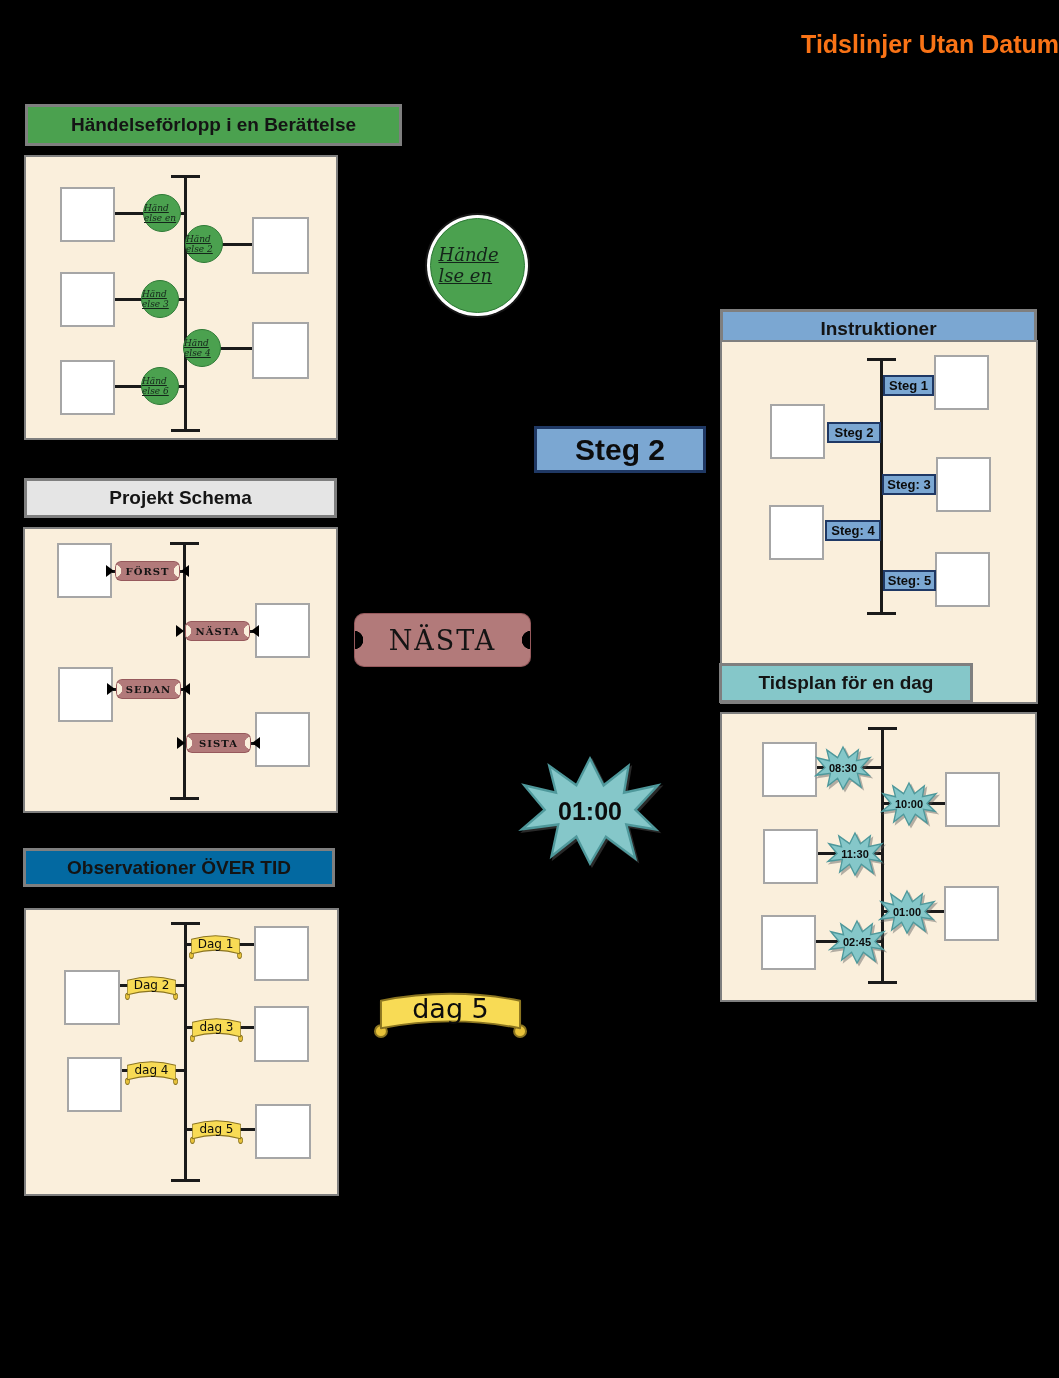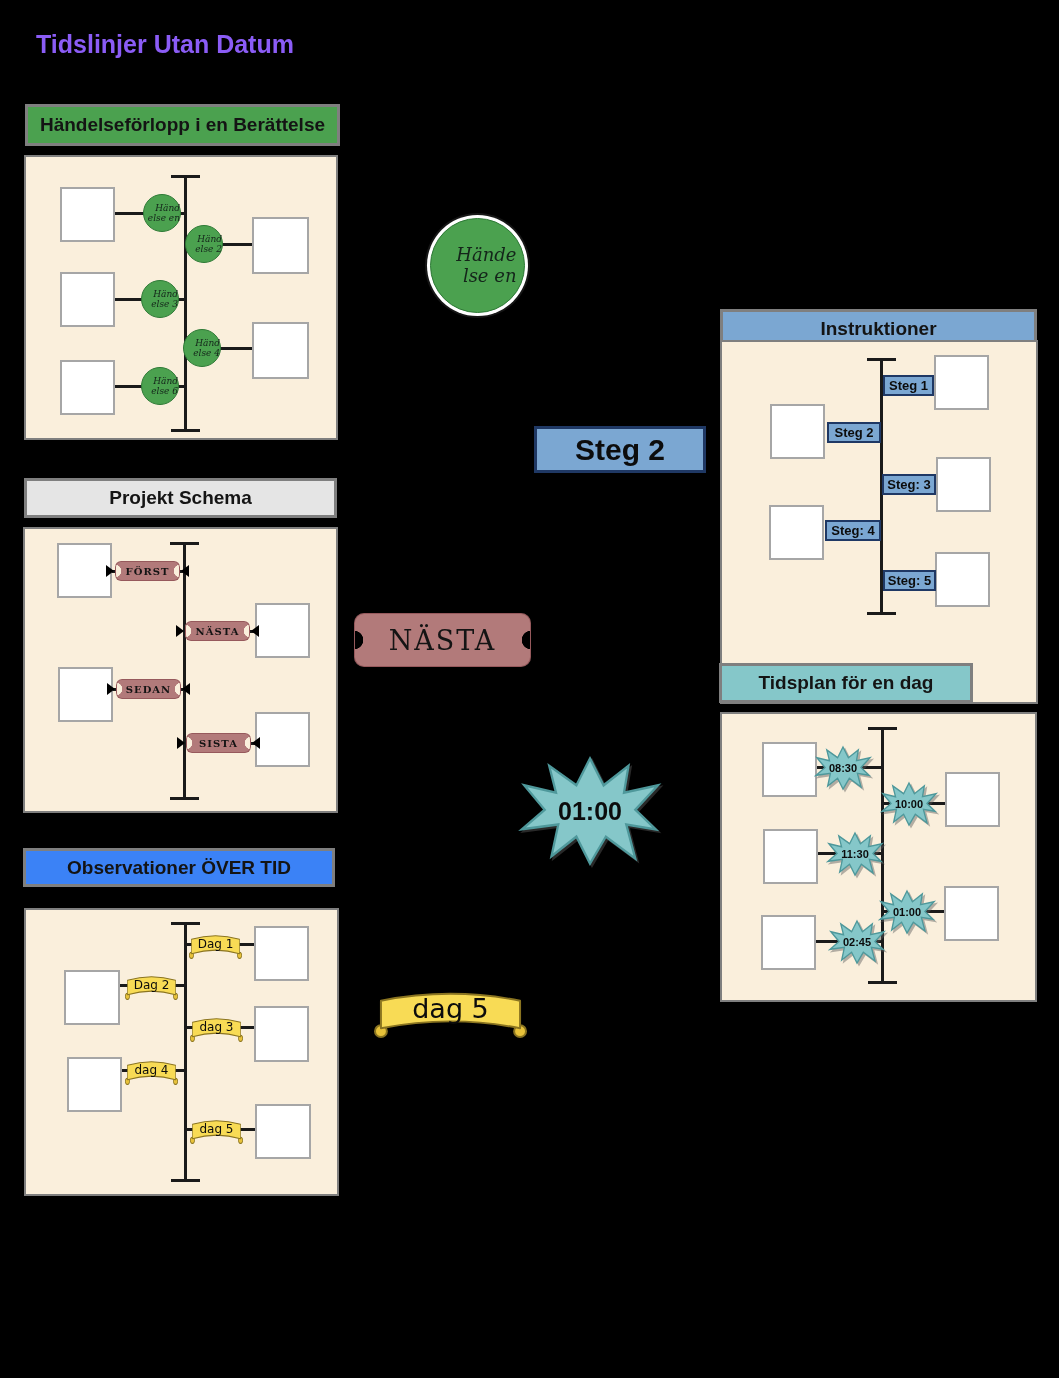--- a/index.html
+++ b/index.html
@@ -1,35 +1,35 @@
 <!DOCTYPE html>
 <html><head>
 <meta charset="utf-8">
 <style>
   html,body{margin:0;padding:0;background:#000;}
   .canvas{position:relative;width:1059px;height:1378px;background:#000;overflow:hidden;
           font-family:"Liberation Sans",sans-serif;}
-  .page-title{position:absolute;left:0;right:0;top:30px;text-align:left;color:#8b5cf6;
+  .page-title{position:absolute;left:0;right:0;top:30px;text-align:right;color:#f97316;
           font:700 25px "Liberation Sans",sans-serif;letter-spacing:0;padding-left:36px;}
   
   .phead{position:absolute;display:flex;align-items:center;justify-content:center;
          border:3px solid #7f7f7f;color:#141414;font:700 19px "Liberation Sans",sans-serif;box-sizing:border-box;}
   .pbody{position:absolute;background:#FAEFDC;border:2px solid #7f7f7f;box-sizing:border-box;}
   .green{background:#4BA14F}.blue{background:#7BA7D2}.maroon{background:#e5e5e5}
-  .teal{background:#85C7C9}.yellow{background:#3b82f6}
+  .teal{background:#85C7C9}.yellow{background:#0369a1}
   
   .tline{position:absolute;width:3px;background:#1a1a1a;z-index:1;}
   .tline::before,.tline::after{content:'';position:absolute;left:-13px;width:29px;height:3px;background:#1a1a1a;}
   .tline::before{top:0}.tline::after{bottom:0}
   .conn{position:absolute;height:3px;background:#1a1a1a;z-index:1;}
   .sq{position:absolute;background:#fff;border:2px solid #a6a6a6;z-index:2;box-sizing:border-box;}
   
   .evt{position:absolute;width:38px;height:38px;border-radius:50%;background:#4BA14F;
        border:1px solid #2E7A36;z-index:3;display:flex;align-items:center;justify-content:center;
-       text-align:right;color:#14251a;font:italic 400 9px/1.12 "DejaVu Serif",serif;box-sizing:border-box;}
+       text-align:left;color:#14251a;font:italic 400 9px/1.12 "DejaVu Serif",serif;box-sizing:border-box;text-decoration:underline;}
   .evt.bigc{width:95px;height:95px;font-size:18px;line-height:1.15;
        box-shadow:0 0 0 3px #fff,0 0 0 5px #161616;}
   
   .stag{position:absolute;background:#7BA7D2;border:2px solid #1F3864;z-index:3;box-sizing:border-box;
         display:flex;align-items:center;justify-content:center;color:#0c0c0c;
         font:700 13px "Liberation Sans",sans-serif;}
   .stag.bigs{border-width:3px;font-size:30px;}
   
   .ribbon{position:absolute;--notch:#FAEFDC;z-index:3;border-radius:6px;box-sizing:border-box;
         background:radial-gradient(circle at 0% 50%,var(--notch) 0 6px,transparent 6.5px),
@@ -70,21 +70,21 @@
   .fmsg{position:absolute;inset:0;display:flex;align-items:center;justify-content:center;
         color:#fff;font:italic 400 30px "DejaVu Sans",sans-serif;letter-spacing:1px;}
 </style>
 </head>
 <body>
 
 <div class="canvas">
 
   <div class="page-title">Tidslinjer Utan Datum</div>
 
-  <header class="phead green" style="left:25px;top:104px;width:315px;height:42px">
+  <header class="phead green" style="left:25px;top:104px;width:377px;height:42px">
     <span>Händelseförlopp i en Berättelse</span>
   </header>
   <div class="pbody" style="left:24px;top:155px;width:314px;height:285px">
     <div class="tline" style="left:158px;top:18px;height:257px"></div>
     <i class="conn" style="left:89px;top:55px;width:72px"></i>
     <i class="conn" style="left:158px;top:86px;width:68px"></i>
     <i class="conn" style="left:89px;top:141px;width:72px"></i>
     <i class="conn" style="left:158px;top:190px;width:68px"></i>
     <i class="conn" style="left:89px;top:228px;width:72px"></i>
     <div class="sq" style="left:34px;top:30px;width:55px;height:55px"></div>

